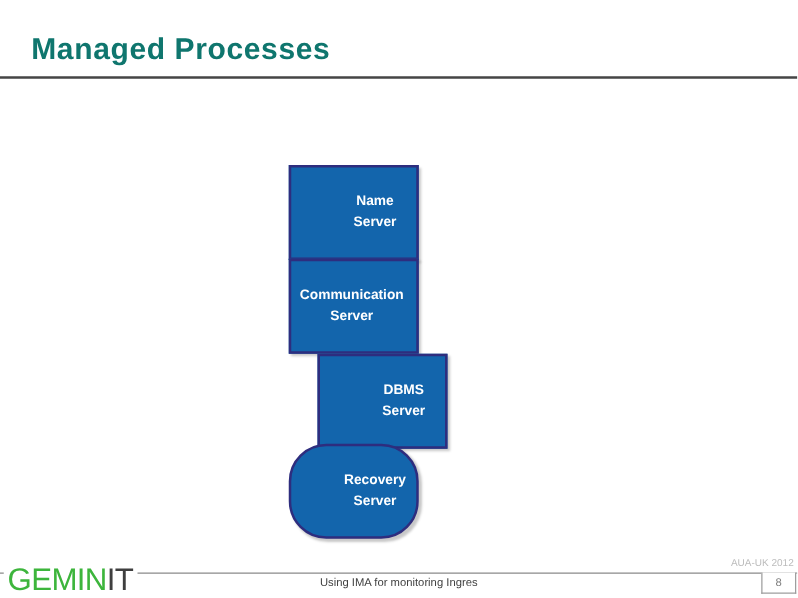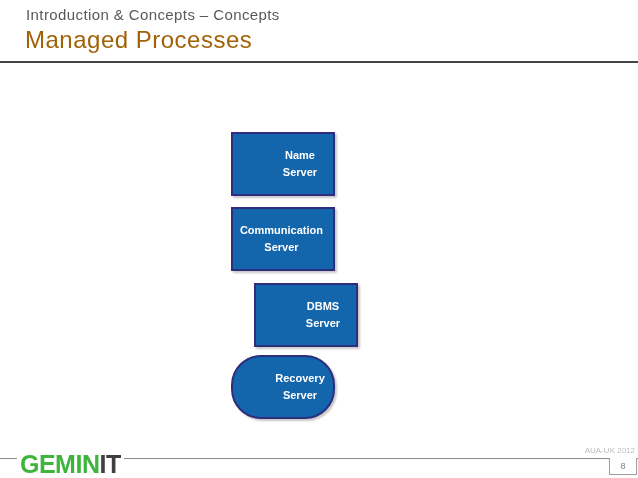--- a/index.html
+++ b/index.html
@@ -21,38 +21,38 @@
     letter-spacing: 0.4px;
     color: #595959;
     font-weight: 400;
   }
   .page-title {
     position: absolute;
     left: 25px;
     top: 26px;
     font-size: 24px;
     letter-spacing: 0.5px;
-    color: #a16207;
-    font-weight: 400;
+    color: #0f766e;
+    font-weight: 700;
   }
   .header-rule {
     position: absolute;
     left: 0;
     top: 61px;
     width: 638px;
     height: 2px;
     background: #454545;
   }
 
   
   .pbox {
     position: absolute;
     left: 231px;
     width: 104px;
-    height: 64px;
+    height: 76px;
     background: #1365AC;
     border: 2px solid #2E2D7E;
     box-sizing: border-box;
     box-shadow: 2px 2px 2px rgba(0,0,0,0.22);
     display: flex;
     align-items: center;
     justify-content: center;
     text-align: center;
     padding-left: 34px;
   }
@@ -72,24 +72,24 @@
   .footer-rule {
     position: absolute;
     left: 0;
     top: 458px;
     width: 638px;
     height: 1px;
     background: #8a8a8a;
   }
   .logo {
     position: absolute;
-    left: 17px;
+    left: 3px;
     top: 452px;
     font-size: 25px;
-    font-weight: 700;
+    font-weight: 400;
     letter-spacing: -0.5px;
     background: #ffffff;
     padding: 0 3px;
     line-height: 1;
     z-index: 2;
   }
   .logo .green { color: #3DB53C; }
   .logo .dark  { color: #3f3f3f; }
   .footer-center {
     position: absolute;
@@ -123,21 +123,20 @@
     font-size: 9px;
     color: #7f7f7f;
     background: #ffffff;
   }
 </style>
 </head>
 <body>
 
 <div class="slide">
 
-  <div class="breadcrumb">Introduction &amp; Concepts – Concepts</div>
 
   <div class="page-title">Managed Processes</div>
 
   <div class="header-rule"></div>
 
   <div>
     <div class="pbox box1">
       <span>Name Server</span>
     </div>
     <div class="pbox box2">
@@ -152,18 +151,19 @@
   </div>
 
   <div class="event-label">AUA-UK 2012</div>
 
   <div class="footer-rule"></div>
 
   <div class="logo">
     <span class="green">GEMIN</span><span class="dark">IT</span>
   </div>
 
+  <div class="footer-center">Using IMA for monitoring Ingres</div>
 
   <div class="page-number-box">
     <span>8</span>
   </div>
 
 </div>
 
 </body></html>

